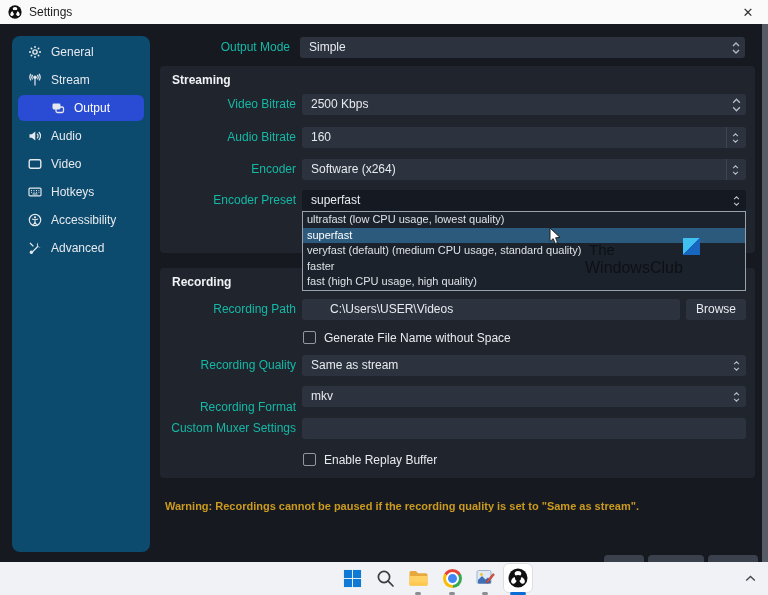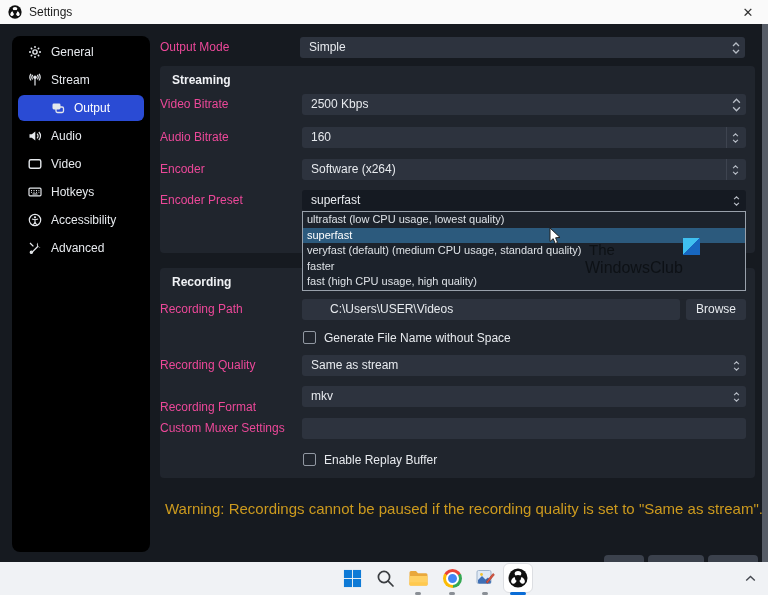--- a/index.html
+++ b/index.html
@@ -9,28 +9,28 @@
   .titlebar{position:absolute;left:0;top:0;width:768px;height:24px;background:#fafafa;
     display:flex;align-items:center;box-sizing:border-box;padding-left:8px;}
   .titlebar .tlogo{width:14px;height:14px;display:inline-flex;}
   .titlebar .ttext{font-size:12px;color:#1b1b1b;margin-left:7px;}
   .titlebar .tclose{position:absolute;right:6px;top:0;width:28px;height:24px;display:flex;
     align-items:center;justify-content:center;font-size:13px;color:#333;cursor:default;}
   
   .wbody{position:absolute;left:0;top:24px;width:768px;height:538px;background:#161a20;overflow:hidden;}
   .rightstrip{position:absolute;left:762px;top:0;width:6px;height:538px;background:#565c66;}
   
-  .sidebar{position:absolute;left:12px;top:12px;width:138px;height:516px;background:#000000;
+  .sidebar{position:absolute;left:12px;top:12px;width:138px;height:516px;background:#0c4a6e;
     border-radius:8px;box-sizing:border-box;padding-top:1px;}
   .nav-item{height:26px;margin:2px 6px 0 6px;display:flex;align-items:center;gap:9px;
     padding-left:10px;border-radius:6px;color:#e7eaee;font-size:12px;cursor:default;}
   .nav-item.sel{background:#2a4bd4;color:#fff;padding-left:33px;}
   .nico{width:14px;height:14px;display:inline-flex;flex:0 0 auto;}
   
-  .lbl{position:absolute;font-size:12px;color:#ec4899;line-height:21px;white-space:nowrap;}
+  .lbl{position:absolute;font-size:12px;color:#14b8a6;line-height:21px;text-align:right;white-space:nowrap;}
   .field{position:absolute;height:21px;background:#2d333e;border-radius:3px;font-size:12px;
     color:#e7eaee;line-height:21px;box-sizing:border-box;padding-left:9px;white-space:nowrap;overflow:hidden;}
   .field.open{background:#151a22;}
   .panel{position:absolute;left:160px;width:595px;background:#20252d;border-radius:4px;}
   .phead{position:absolute;left:12px;top:7px;font-size:12px;font-weight:bold;color:#f0f2f5;}
   .spin{position:absolute;right:2px;top:0;bottom:0;width:15px;display:flex;flex-direction:column;
     align-items:center;justify-content:center;gap:2px;}
   .spin.divided{width:17px;border-left:1px solid #3e4450;}
   .chk{position:absolute;width:13px;height:13px;border:1px solid #9198a2;border-radius:2px;
     background:transparent;box-sizing:border-box;}
@@ -38,21 +38,21 @@
   
   .ddpop{position:absolute;left:302px;top:187px;width:444px;height:80px;background:#1c222b;
     border:1px solid #99a1ab;box-sizing:border-box;z-index:30;}
   .dd-item{height:15.6px;line-height:15.6px;font-size:11px;color:#dde1e6;padding-left:4px;white-space:nowrap;overflow:hidden;}
   .dd-item.sel{background:#2c5a7d;color:#fff;}
   
   .wm{position:absolute;z-index:35;color:rgba(10,13,17,.82);pointer-events:none;}
   .wm-logo{position:absolute;z-index:35;width:17px;height:17px;
     background:linear-gradient(135deg,#3fc0f0 50%,#1767c0 50%);}
   
-  .warn{position:absolute;left:165px;top:476px;font-size:15px;font-weight:normal;color:#cc9a1e;white-space:nowrap;}
+  .warn{position:absolute;left:165px;top:476px;font-size:11px;font-weight:bold;color:#cc9a1e;white-space:nowrap;}
   
   .bstub{position:absolute;top:531px;height:10px;background:#3b414c;border-radius:4px;}
   
   .cursor{position:absolute;left:549px;top:203px;z-index:60;pointer-events:none;}
   
   .taskbar{position:absolute;left:0;top:562px;width:768px;height:33px;background:#f0f2f5;}
   .tslot{position:absolute;top:2px;width:28px;height:28px;display:flex;align-items:center;justify-content:center;}
   .obs-hl{position:absolute;top:1px;width:30px;height:30px;background:#fff;border:1px solid #dcdee2;
     border-radius:6px;box-sizing:border-box;display:flex;align-items:center;justify-content:center;}
   .runbar{position:absolute;top:30px;width:6px;height:2.5px;border-radius:2px;background:#8a8f96;}

